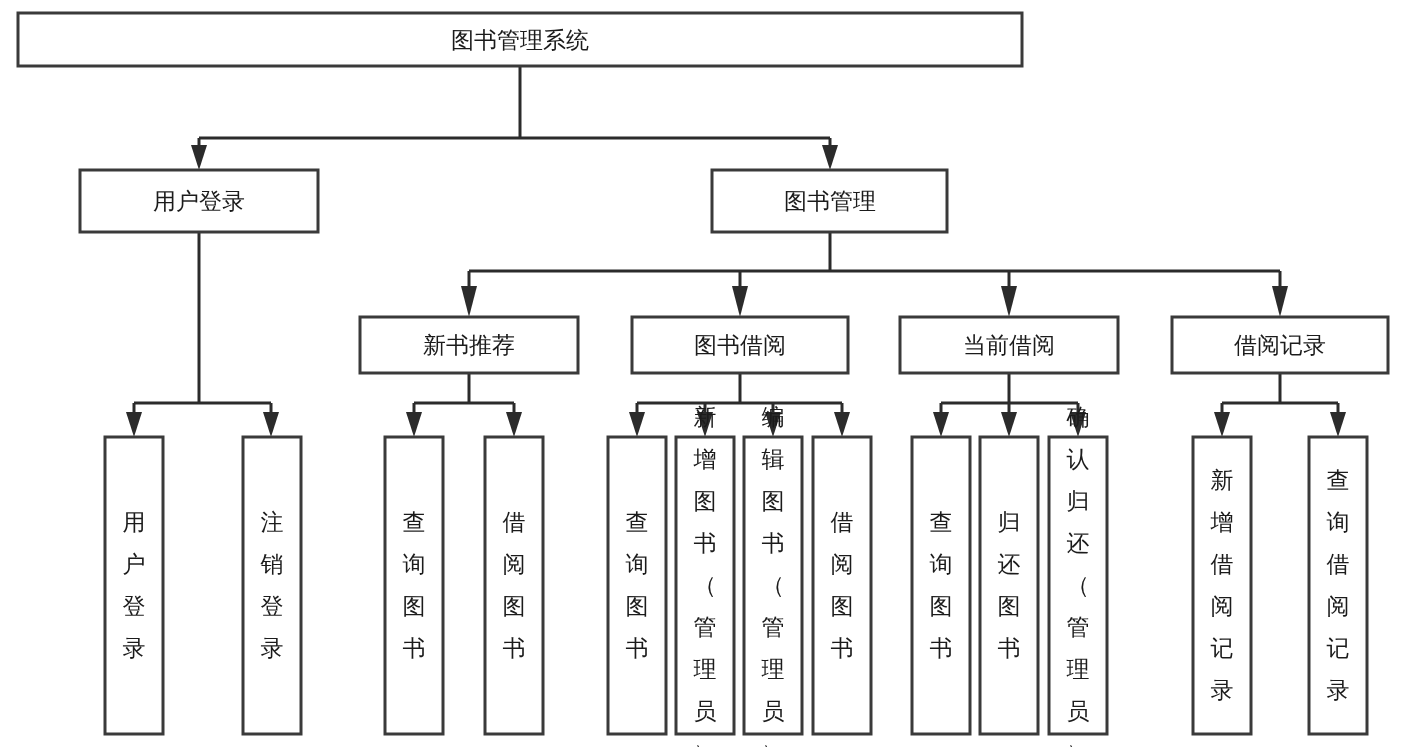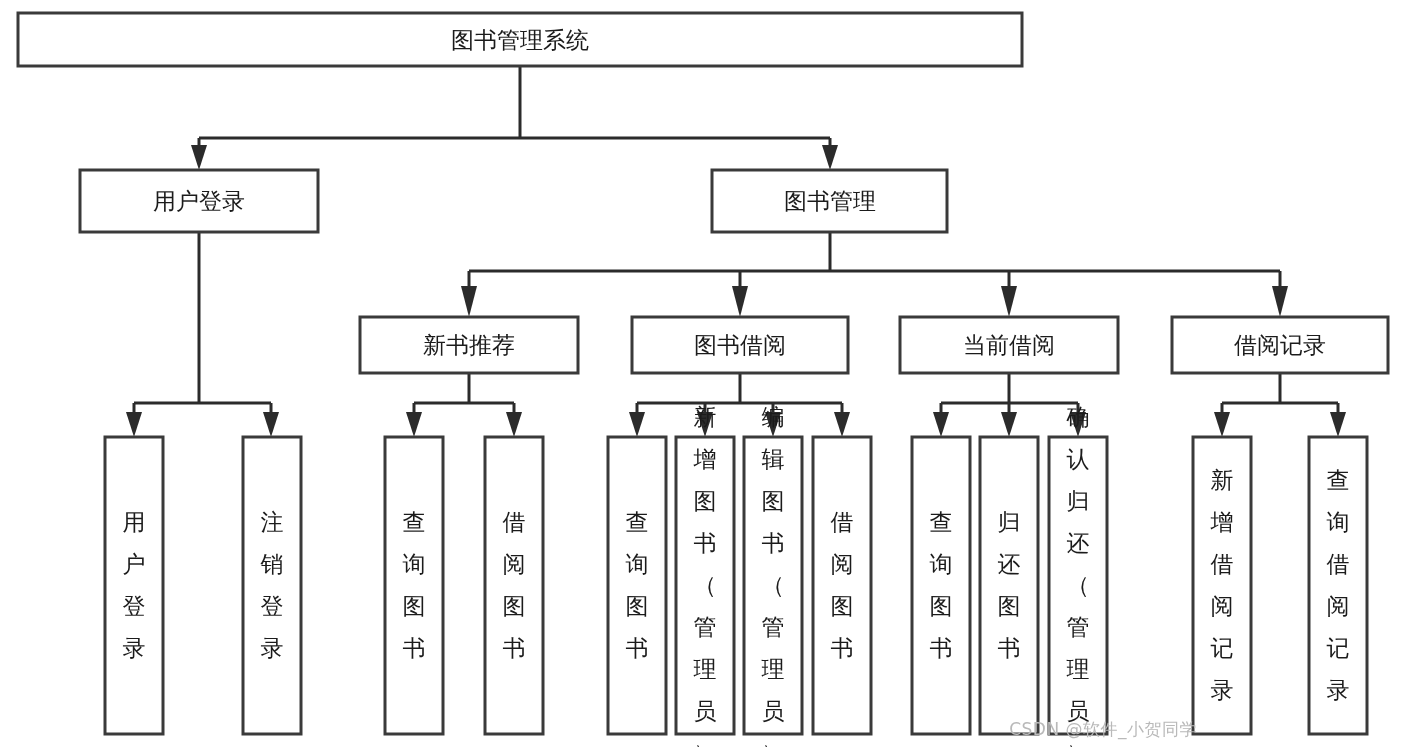--- a/index.html
+++ b/index.html
@@ -240,14 +240,13 @@
       <text class="node-label-v" x="1222" y="586"><tspan x="1222" y="481" text-anchor="middle" dominant-baseline="middle">新</tspan><tspan x="1222" y="523" text-anchor="middle" dominant-baseline="middle">增</tspan><tspan x="1222" y="565" text-anchor="middle" dominant-baseline="middle">借</tspan><tspan x="1222" y="607" text-anchor="middle" dominant-baseline="middle">阅</tspan><tspan x="1222" y="649" text-anchor="middle" dominant-baseline="middle">记</tspan><tspan x="1222" y="691" text-anchor="middle" dominant-baseline="middle">录</tspan></text>
     </g>
 
     <g>
       <rect class="node-rect" x="1309" y="437" width="58" height="297"></rect>
       <text class="node-label-v" x="1338" y="586"><tspan x="1338" y="481" text-anchor="middle" dominant-baseline="middle">查</tspan><tspan x="1338" y="523" text-anchor="middle" dominant-baseline="middle">询</tspan><tspan x="1338" y="565" text-anchor="middle" dominant-baseline="middle">借</tspan><tspan x="1338" y="607" text-anchor="middle" dominant-baseline="middle">阅</tspan><tspan x="1338" y="649" text-anchor="middle" dominant-baseline="middle">记</tspan><tspan x="1338" y="691" text-anchor="middle" dominant-baseline="middle">录</tspan></text>
     </g>
 
   </svg>
 
-  <div class="watermark">CSDN @软件_小贺同学</div>
 </div>
 
 </body></html>

